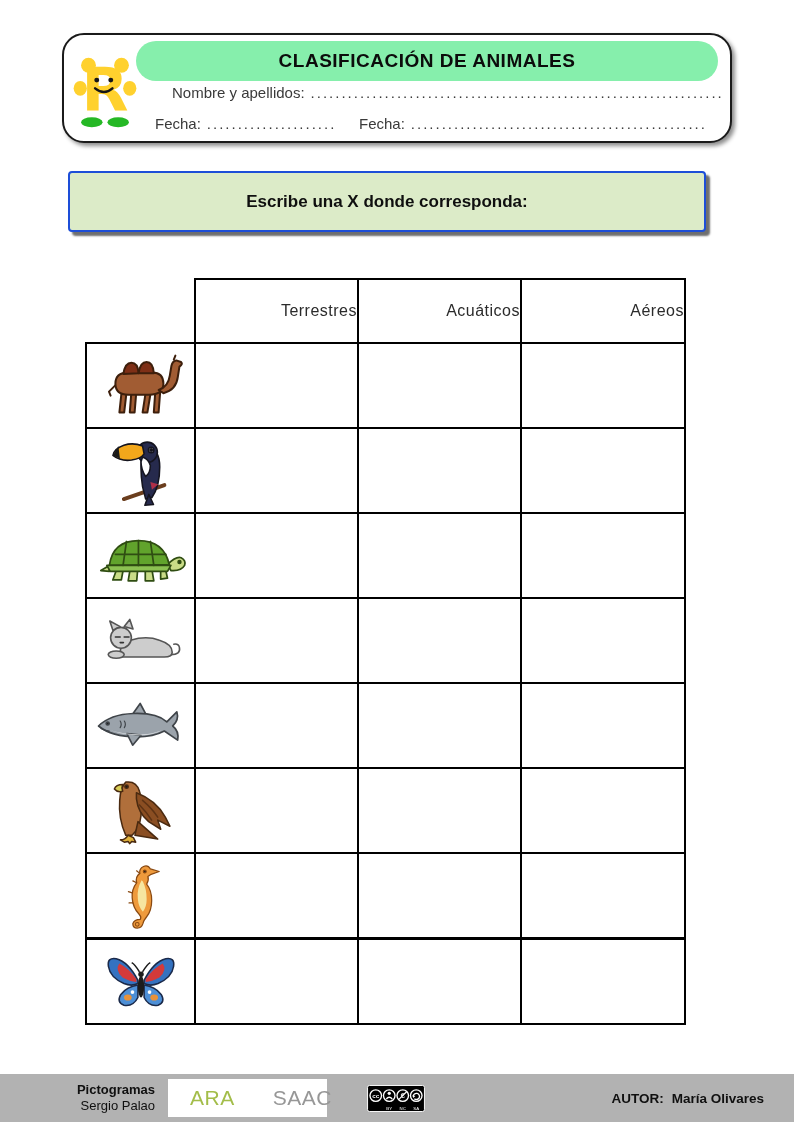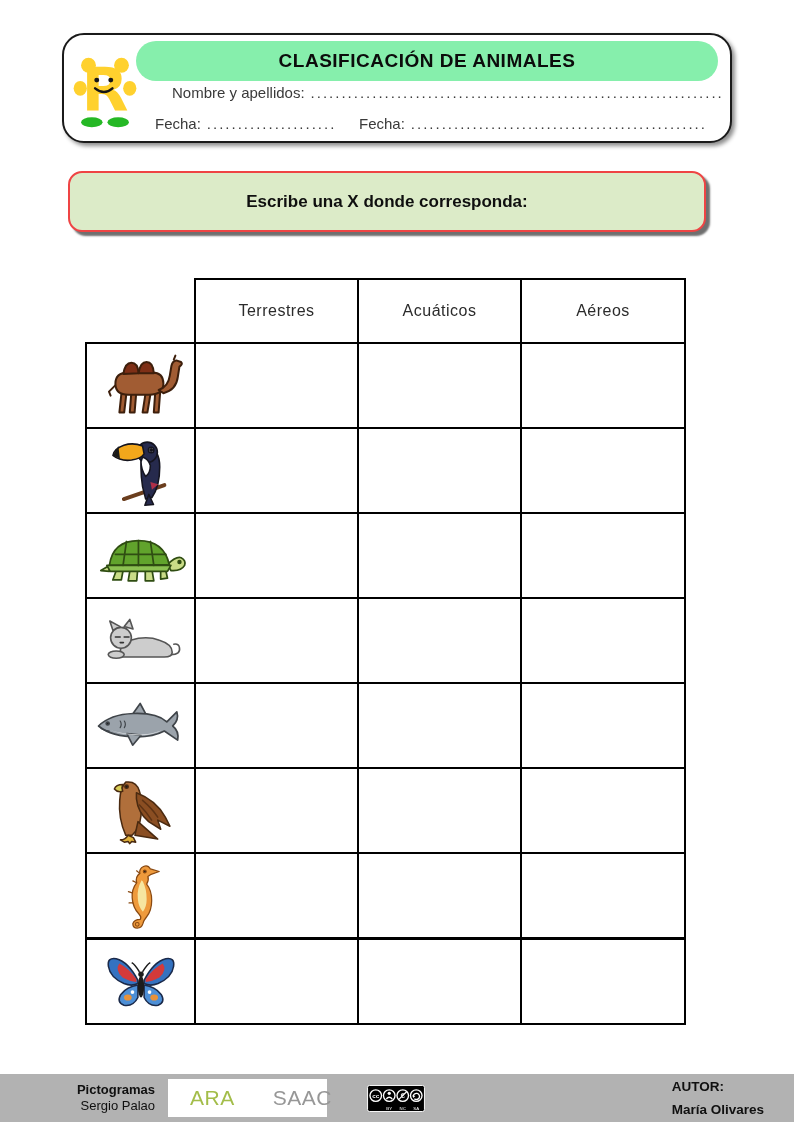--- a/index.html
+++ b/index.html
@@ -16,51 +16,51 @@
   .title-banner span{font-size:19px;font-weight:bold;letter-spacing:.5px;color:#0c0c0c;}
   .fill-line{position:absolute;display:flex;align-items:baseline;gap:6px;font-size:15px;color:#3a3a3a;
     white-space:nowrap;overflow:hidden;}
   .fill-line .dots{flex:1;overflow:hidden;white-space:nowrap;letter-spacing:2px;}
   .line-name{left:108px;top:49px;width:550px;}
   .line-curso{left:91px;top:80px;width:182px;}
   .line-fecha{left:295px;top:80px;width:348px;}
 
   
   .instruction-box{position:absolute;left:68px;top:171px;width:634px;height:57px;
-    background:#dcebc8;border:2px solid #ef4444;border-radius:14px;
+    background:#dcebc8;border:2px solid #1d4ed8;border-radius:4px;
     box-shadow:4px 4px 2px #6f6f6f;display:flex;align-items:center;justify-content:center;}
   .instruction-box span{font-size:17px;font-weight:bold;color:#0f0f0f;}
 
   
   table.grid{position:absolute;left:85px;top:278px;border-collapse:collapse;}
   table.grid col.c0{width:109px;} table.grid col.c1{width:163px;}
   table.grid col.c2{width:163px;} table.grid col.c3{width:164px;}
   table.grid td{border:2px solid #000;padding:0;}
   table.grid td.blank{border:none;}
-  tr.head-row td{height:62px;text-align:center;font-size:16px;color:#2b2b2b;letter-spacing:.5px;}
+  tr.head-row td{height:62px;text-align:right;font-size:16px;color:#2b2b2b;letter-spacing:.5px;}
   tr.arow td{height:83px;}
   tr.row-butterfly td{border-top-width:3px;}
   td.acell{text-align:center;vertical-align:middle;}
   td.acell svg{display:block;margin:0 auto;}
 
   
   .footer{position:absolute;left:0;bottom:12px;width:794px;height:48px;background:#b2b2b2;
     display:flex;align-items:center;}
   .pictograms{width:155px;text-align:right;font-size:13px;line-height:1.2;color:#101010;}
   .pictograms .b{font-weight:bold;}
   .arasaac{margin-left:13px;width:130px;height:38px;background:#fff;display:flex;align-items:center;
     justify-content:center;gap:2px;padding-left:29px;}
   .arasaac .ara{font-size:21px;color:#a3bd4a;letter-spacing:.5px;}
   .arasaac .saac{font-size:21px;color:#979797;letter-spacing:.5px;margin-left:36px;}
   .cc{margin-left:40px;}
   .rsep{margin-left:8px;line-height:1.15;}
   .rsep .brand{font-size:15px;font-weight:bold;color:#fdfdfd;letter-spacing:.5px;}
   .rsep .site{font-size:14px;font-weight:bold;color:#151515;}
   .author{margin-left:auto;margin-right:30px;font-size:13.5px;font-weight:bold;color:#101010;
-    display:flex;gap:8px;flex-direction:column;}
+    display:flex;gap:8px;}
 </style>
 </head>
 <body>
 
 <div class="page">
 
   <div class="header-box">
     <svg class="mascot" viewBox="0 0 80 92">
       <ellipse cx="10" cy="44" rx="8" ry="9" fill="#FFD12E"></ellipse>
       <ellipse cx="70" cy="44" rx="8" ry="9" fill="#FFD12E"></ellipse>

